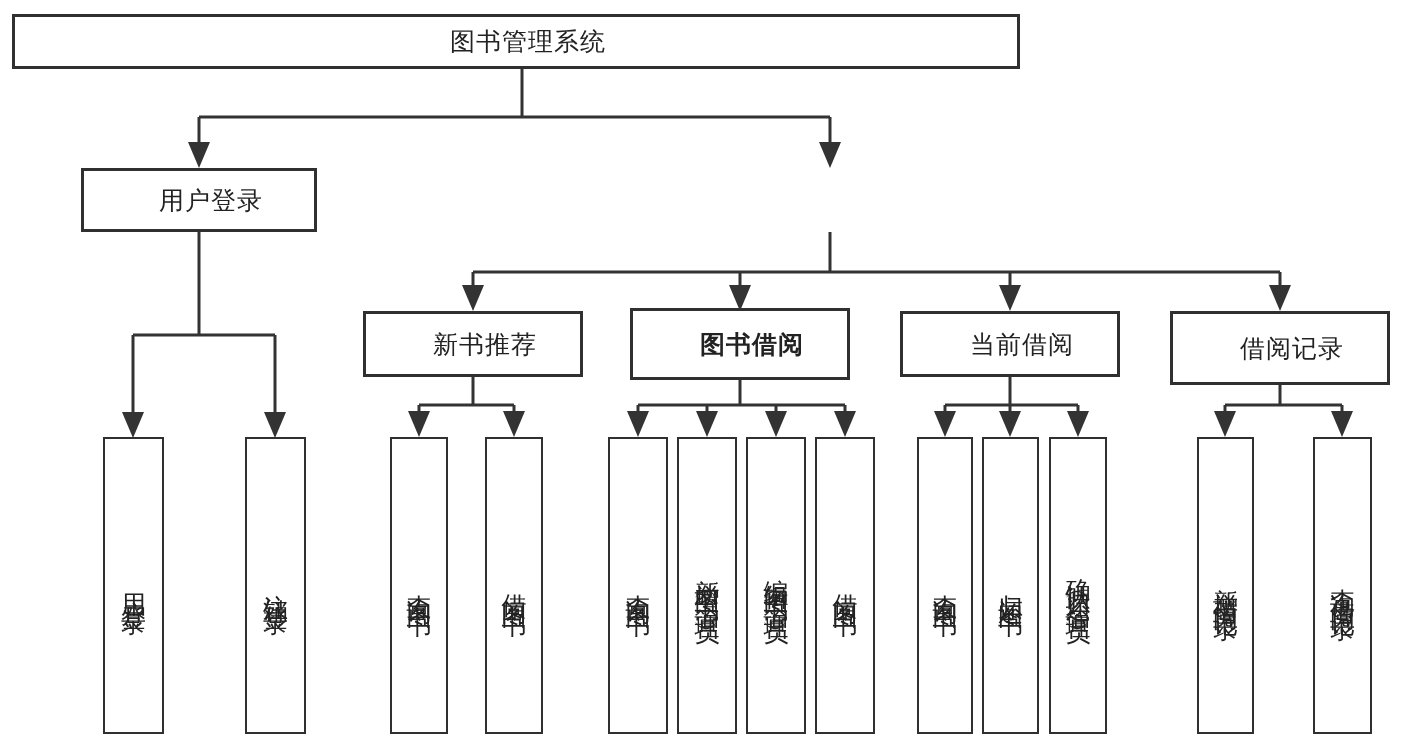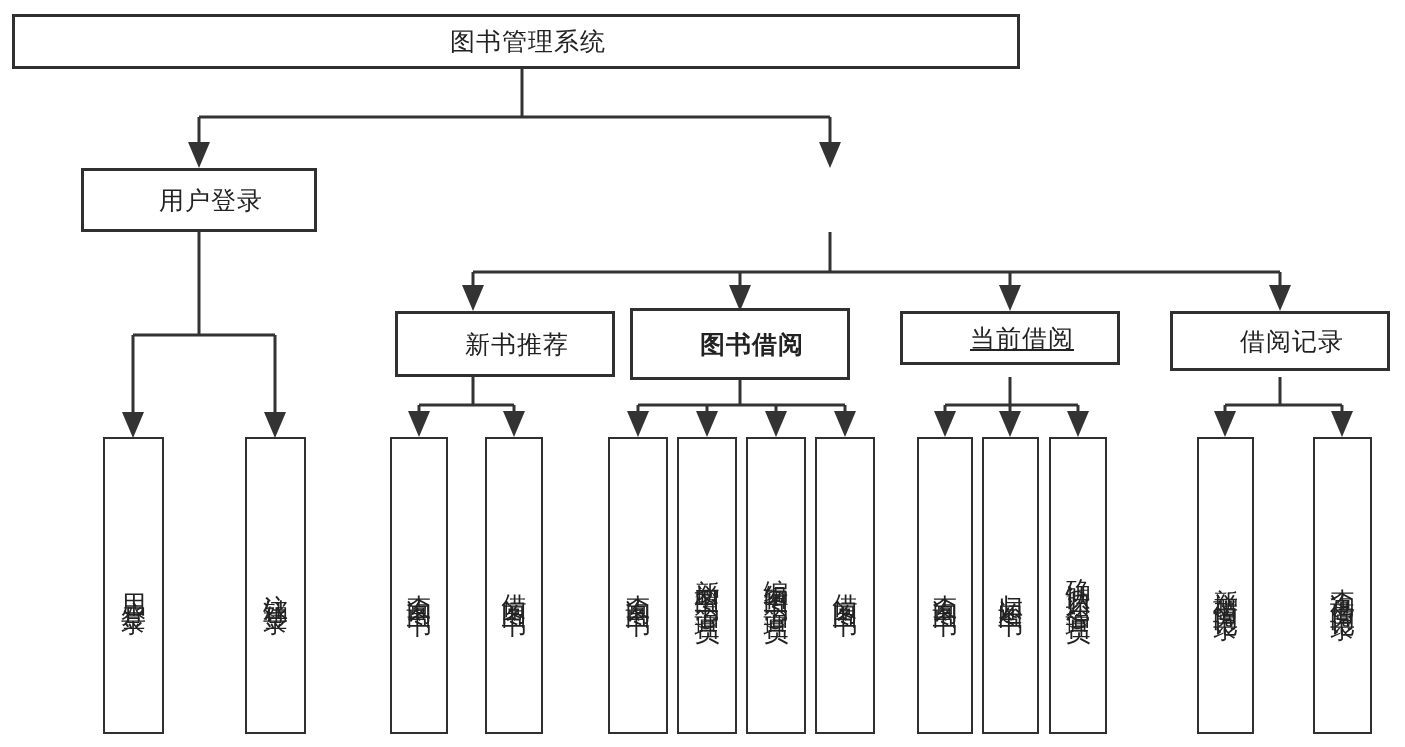--- a/index.html
+++ b/index.html
@@ -94,24 +94,24 @@
       <polygon points="1078,437 1067,411 1089,411"></polygon>
       <polygon points="1225,437 1214,411 1236,411"></polygon>
       <polygon points="1342,437 1331,411 1353,411"></polygon>
     </g>
   </svg>
 
   <div class="hbox" style="left:12px; top:14px; width:1008px; height:55px;">图书管理系统</div>
 
   <div class="hbox" style="left:81px; top:168px; width:236px; height:64px;">用户登录</div>
 
-  <div class="hbox" style="left:363px; top:311px; width:220px; height:66px;margin-left:32px;">新书推荐</div>
+  <div class="hbox" style="left:363px; top:311px; width:220px; height:66px;">新书推荐</div>
   <div class="hbox" style="left:630px; top:308px; width:220px; height:72px;font-weight:bold;">图书借阅</div>
-  <div class="hbox" style="left:900px; top:311px; width:220px; height:54px;text-decoration:underline;">当前借阅</div>
-  <div class="hbox" style="left:1170px; top:311px; width:220px; height:60px;">借阅记录</div>
+  <div class="hbox" style="left:900px; top:311px; width:220px; height:66px;">当前借阅</div>
+  <div class="hbox" style="left:1170px; top:311px; width:220px; height:74px;">借阅记录</div>
 
   <div class="vbox" style="left:103px; top:437px; width:61px; height:297px;">
     <span>用户登录</span>
   </div>
   <div class="vbox" style="left:245px; top:437px; width:61px; height:297px;">
     <span>注销登录</span>
   </div>
 
   <div class="vbox" style="left:390px; top:437px; width:58px; height:297px;">
     <span>查询图书</span>

